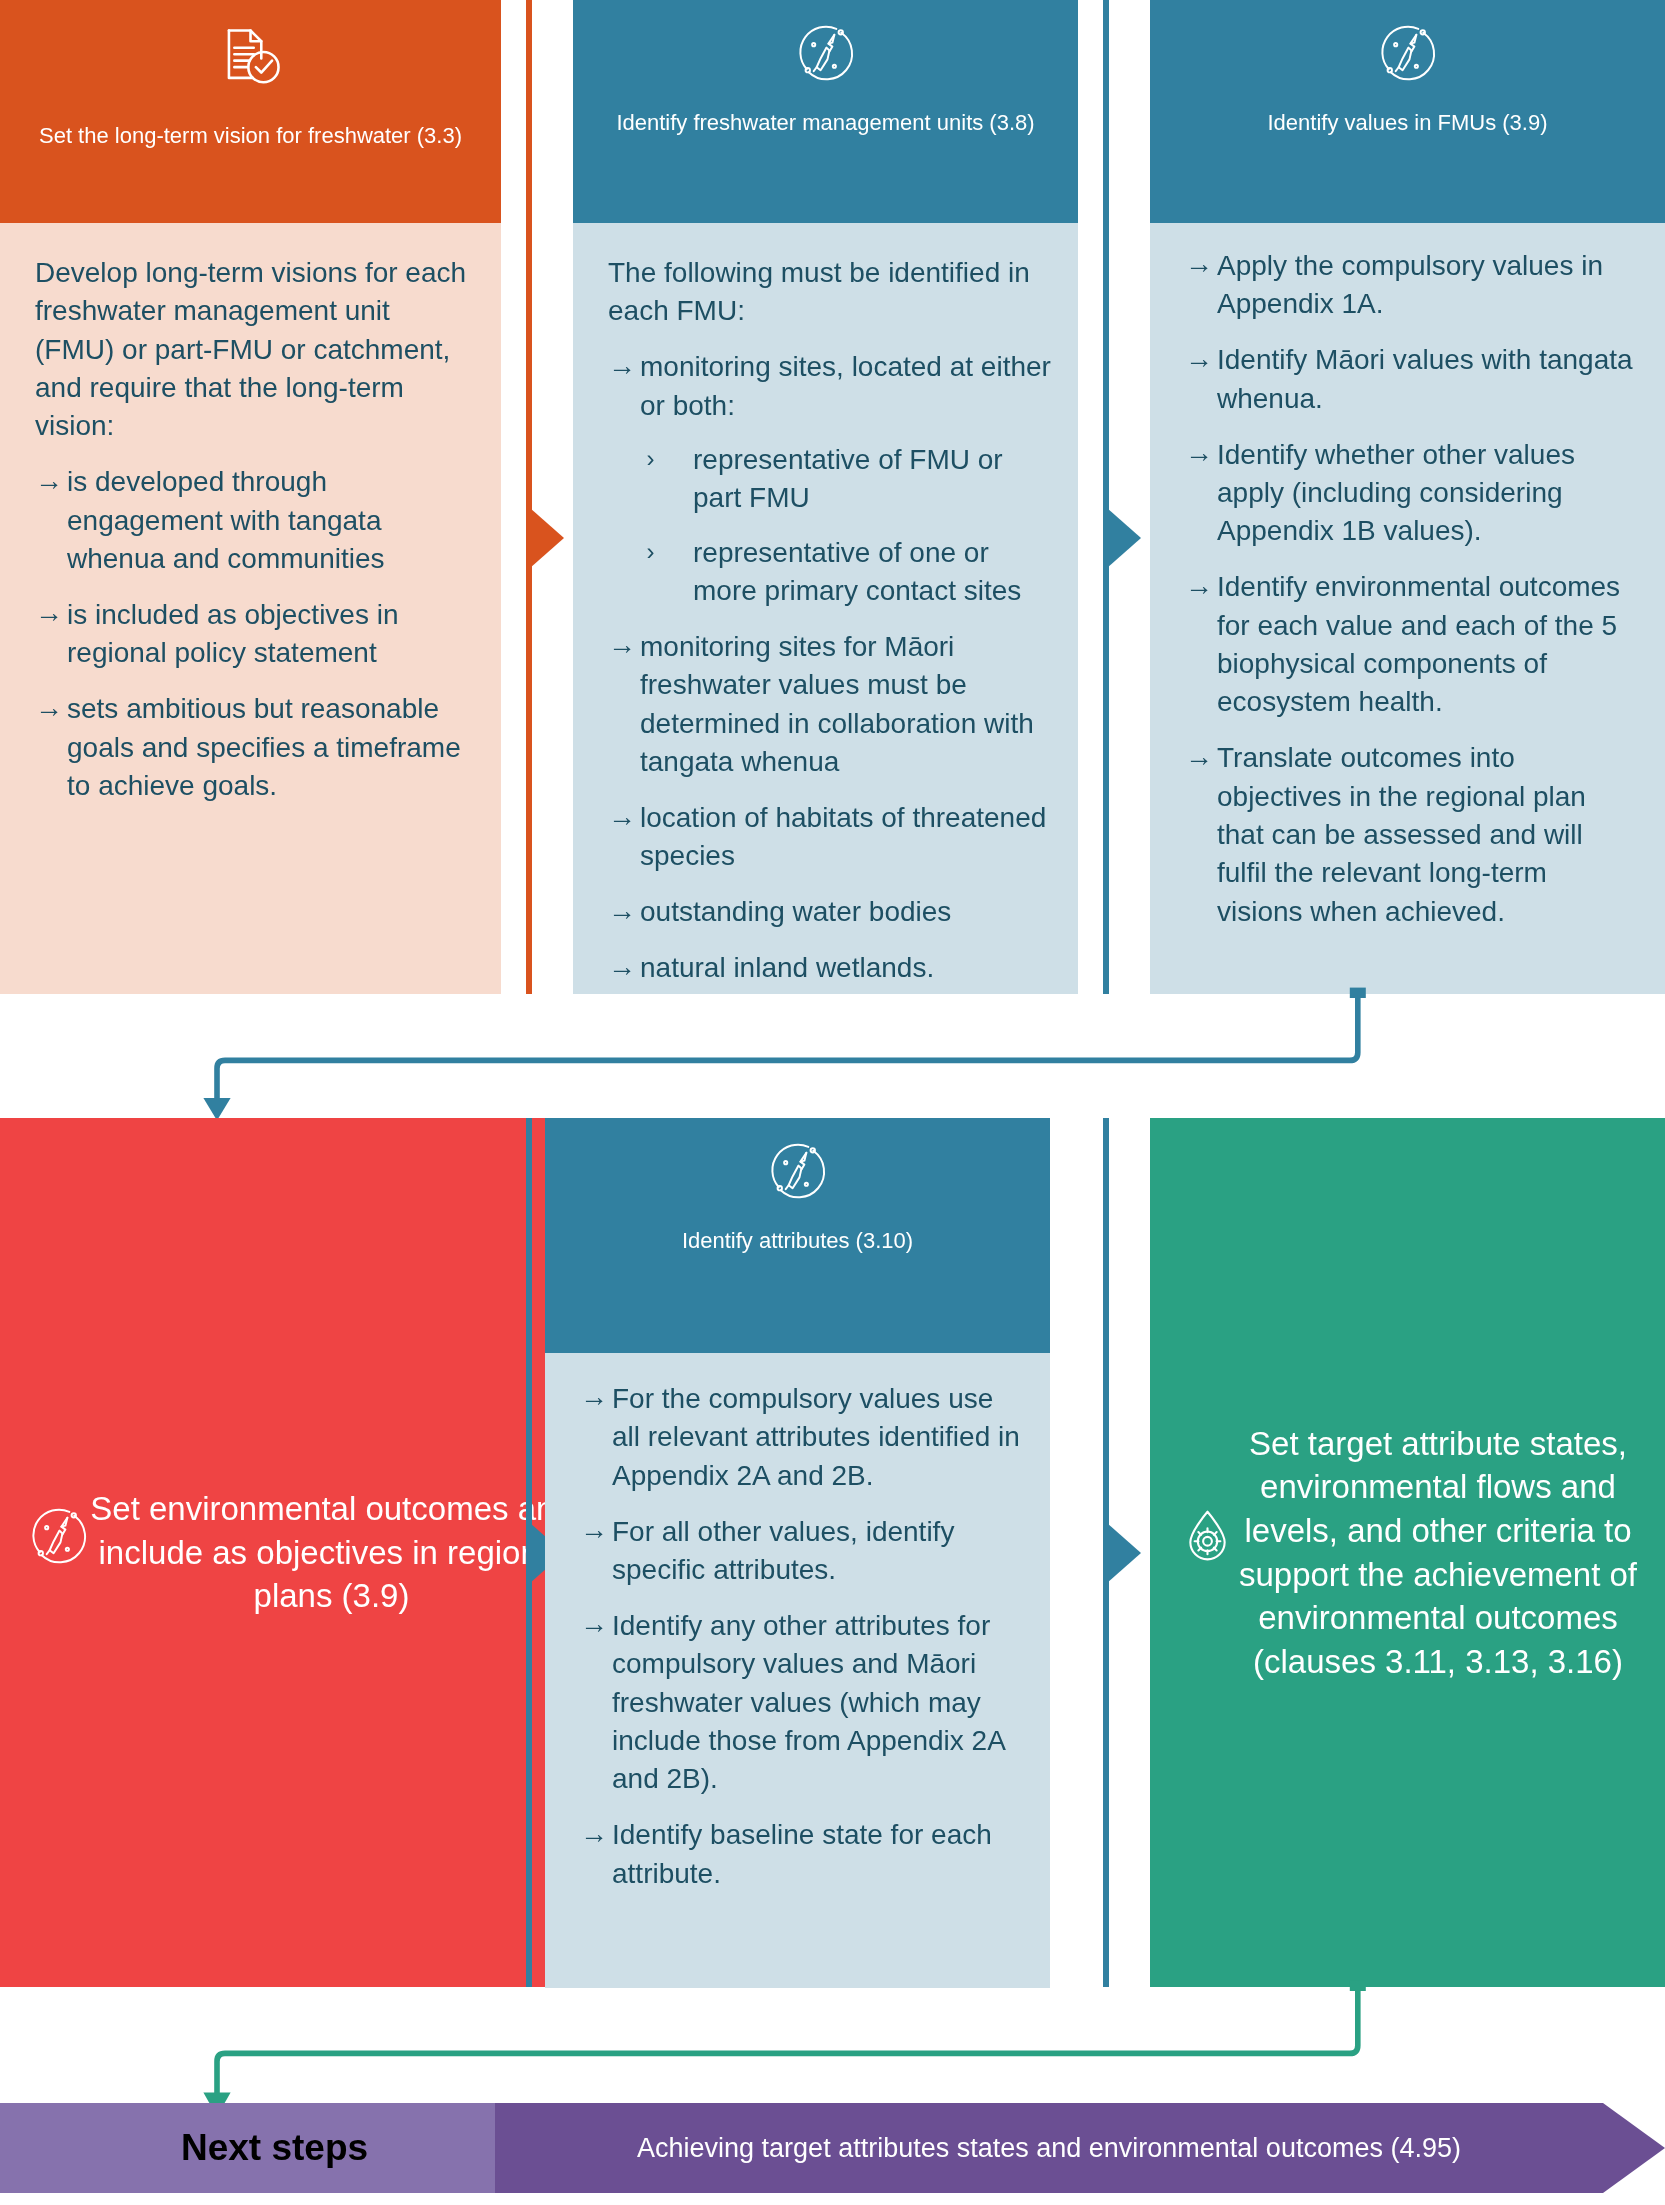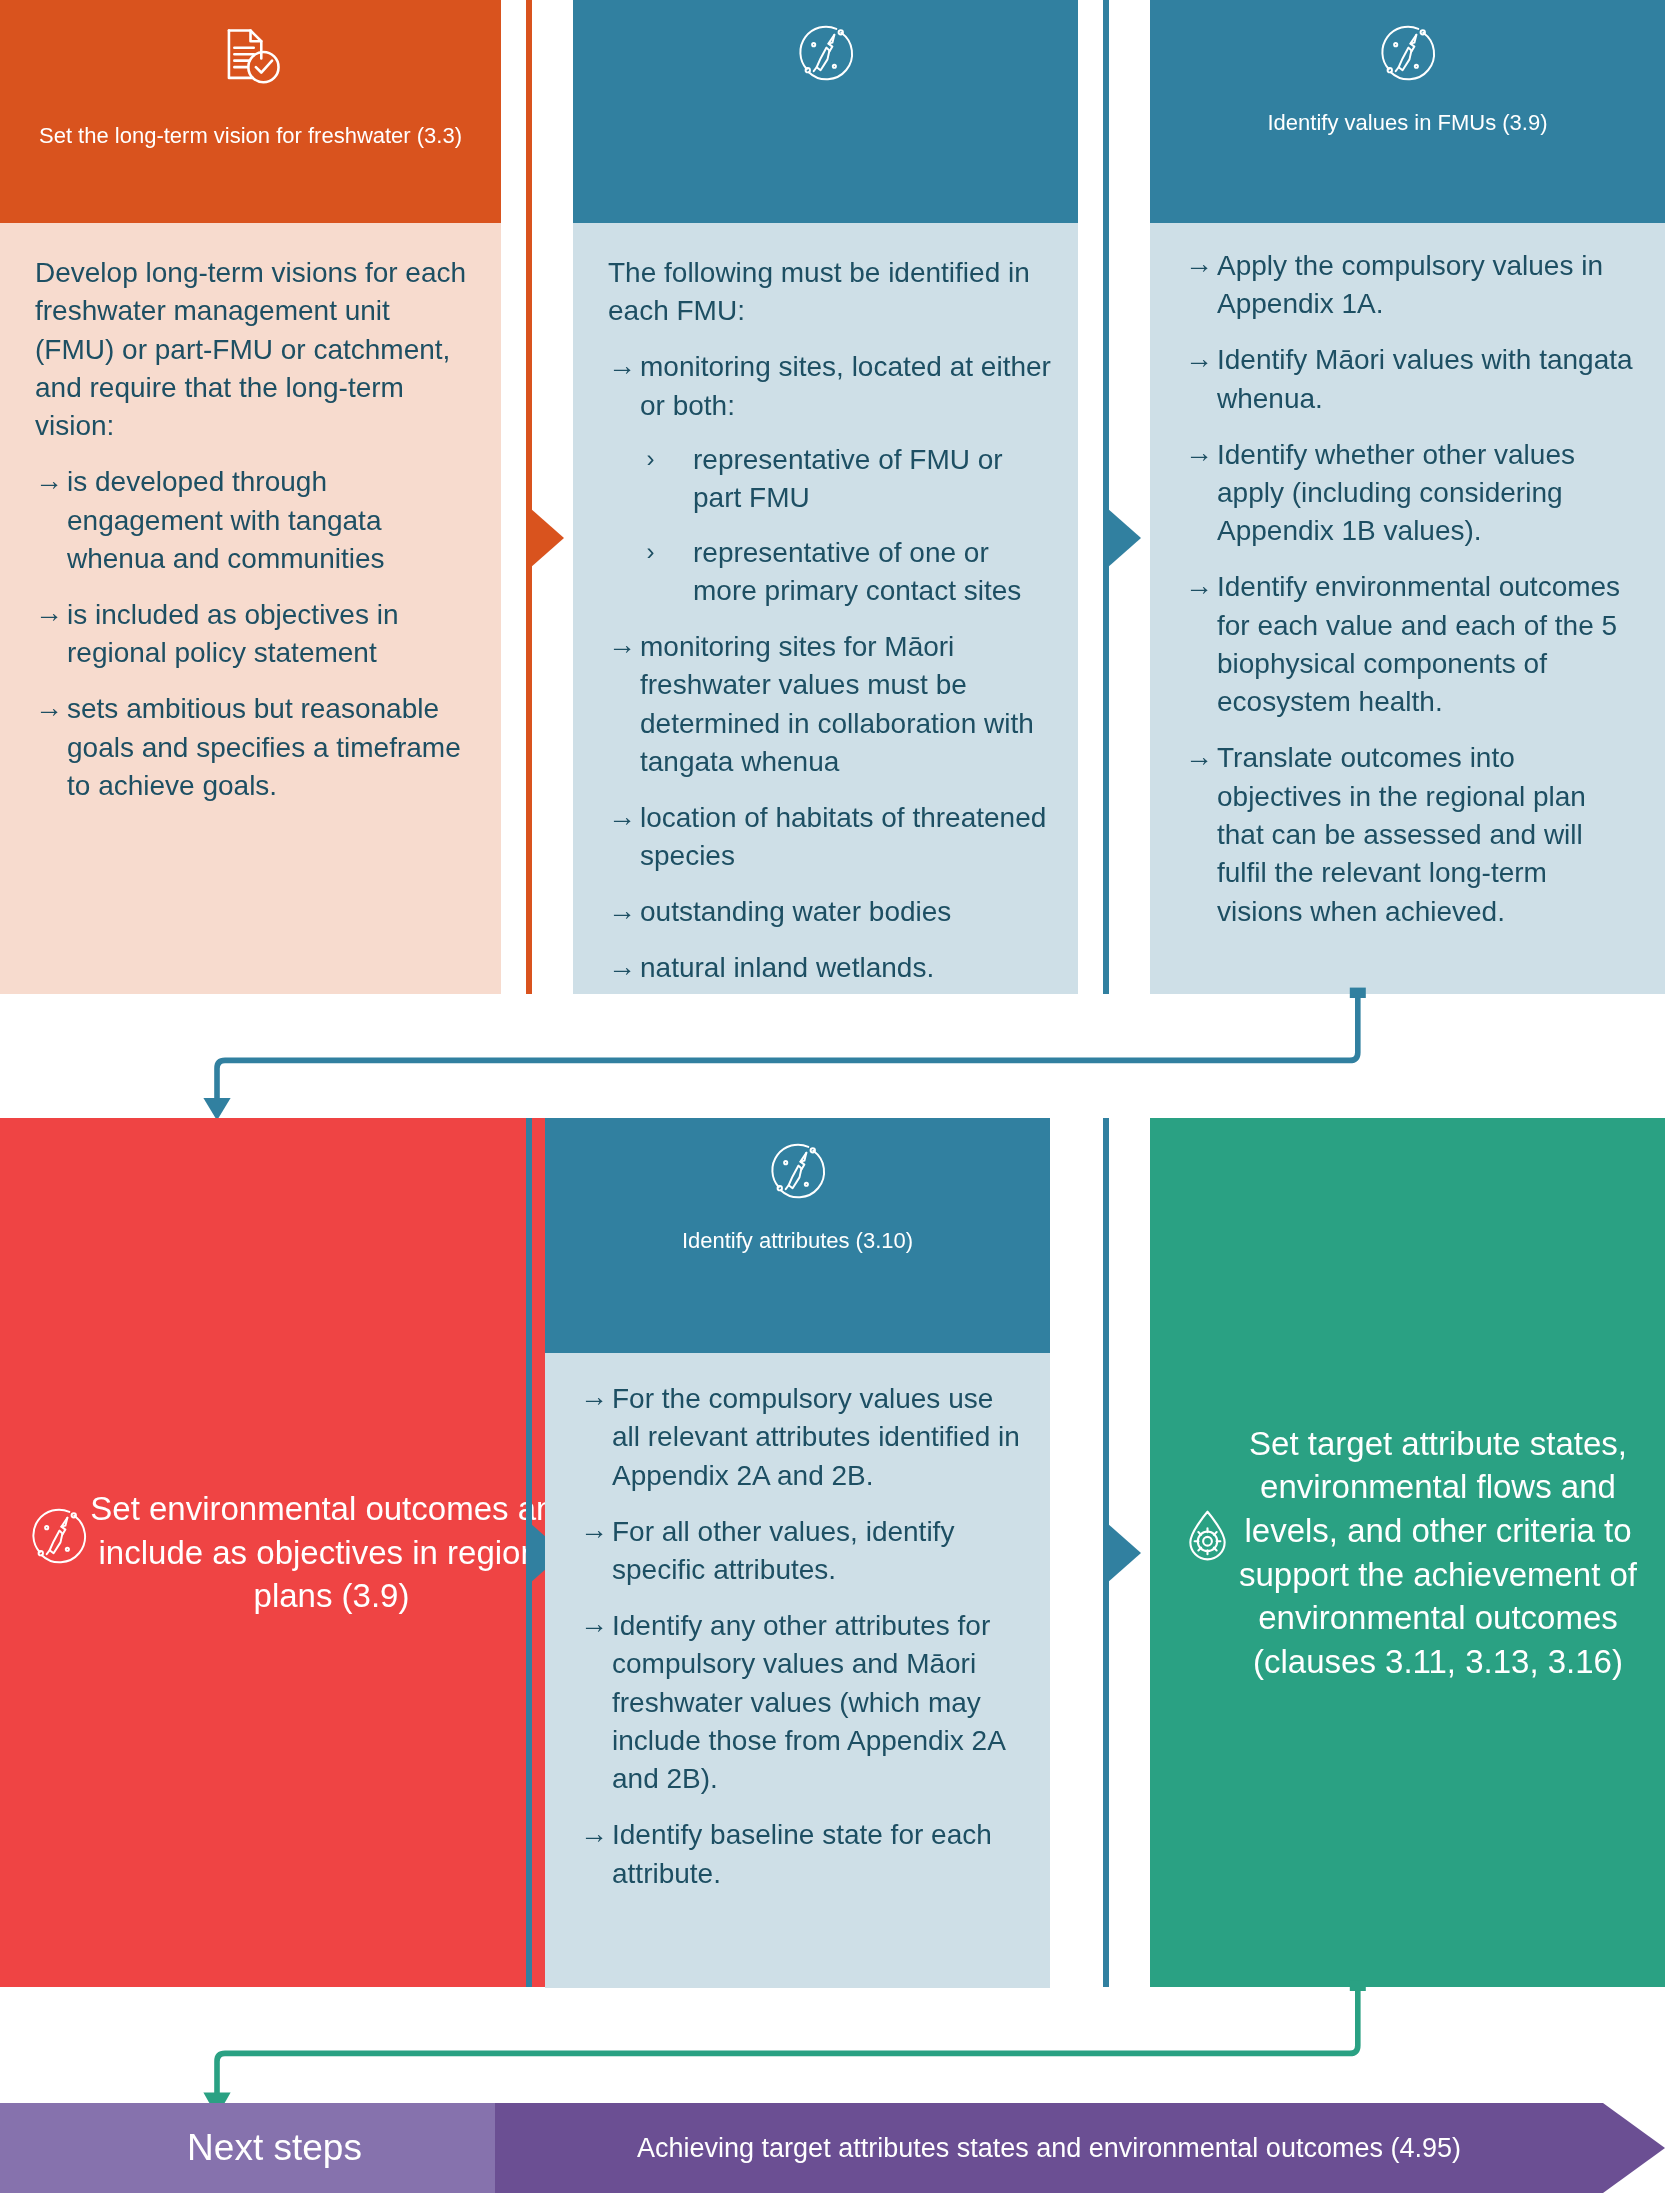--- a/index.html
+++ b/index.html
@@ -107,21 +107,21 @@
 
   
   .elbow { position: absolute; }
 
   
   #nextbar { position: absolute; left: 0; top: 2103px; width: 1665px; height: 90px; }
   #nextbar .seg-left {
     position: absolute; left: 0; top: 0; width: 549px; height: 90px;
     background: #8672AD;
     display: flex; align-items: center; justify-content: center;
-    color: #ffffff; font-size: 37px; font-weight: normal;
+    color: #000000; font-size: 37px; font-weight: bold;
   }
   #nextbar .seg-right {
     position: absolute; left: 495px; top: 0; width: 1108px; height: 90px;
     background: #6B4F93;
     display: flex; align-items: center; justify-content: center;
     color: #fff; font-size: 27px;
   }
   #nextbar .seg-point {
     position: absolute; left: 1603px; top: 0; width: 0; height: 0;
     border-top: 45px solid transparent;
@@ -170,20 +170,21 @@
           <circle cx="47.5" cy="11.5" r="2.2"></circle>
           <circle cx="14" cy="50" r="2.2"></circle>
           <path d="M41 14 l-6 9 l4 3 l-3 5"></path>
           <path d="M41 14 l-2 8 l-4 1"></path>
           <path d="M33 27 l-6 11 l-4 9 l4 3 l7 -11 l2 -9 z"></path>
           <path d="M23 47 l-3 4"></path>
           <circle cx="20" cy="24" r="1.6"></circle>
           <circle cx="41" cy="46" r="1.6"></circle>
         </svg>
       </span>
+      <span>Identify freshwater management units (3.8)</span>
     </div>
     <div class="card-body">
       <p class="intro">The following must be identified in each FMU:</p>
       <ul class="arrows">
         <li>
           <span class="mk">→</span>
           <span>monitoring sites, located at either or both:</span>
           <ul class="sub">
             <li><span class="mk">›</span><span>representative of FMU or part FMU</span></li>
             <li><span class="mk">›</span><span>representative of one or more primary contact sites</span></li>

